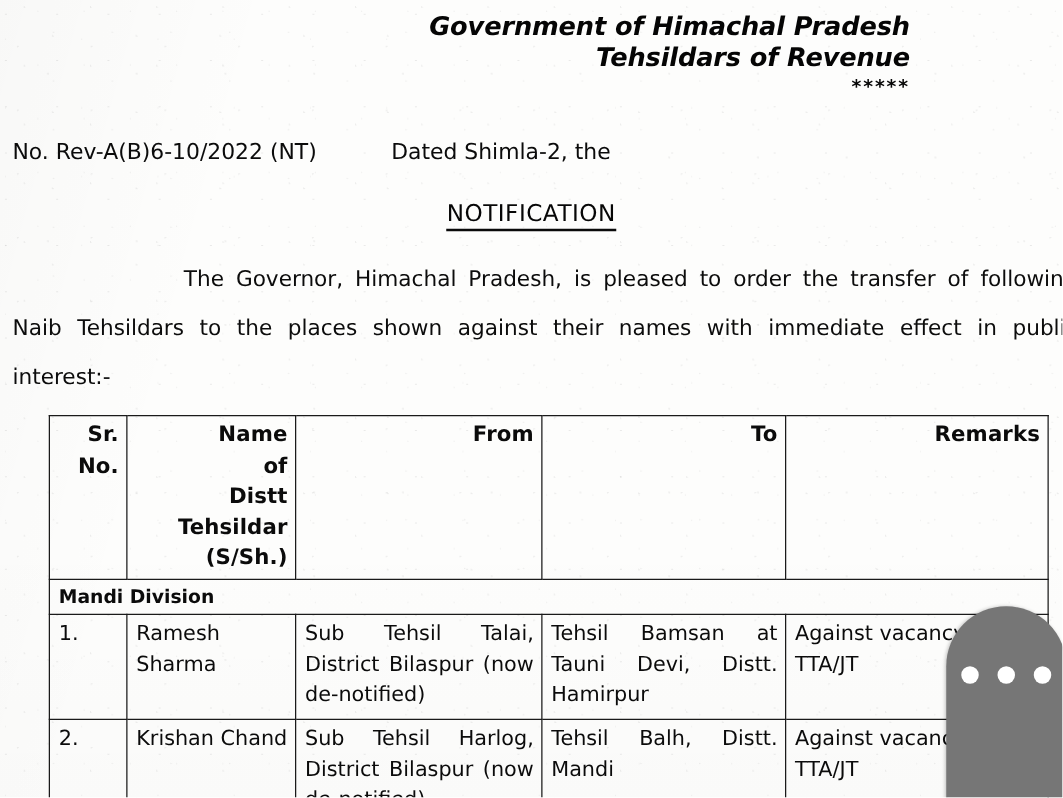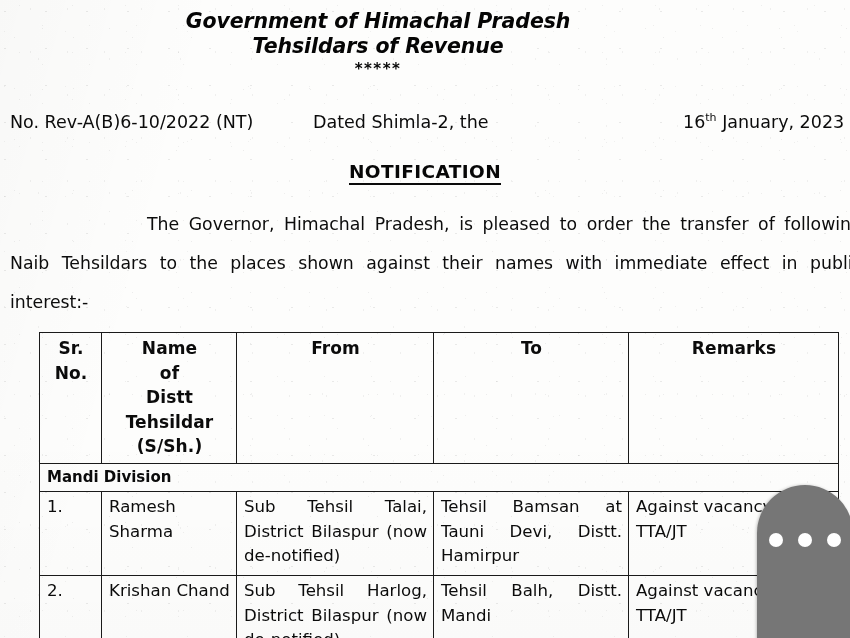--- a/index.html
+++ b/index.html
@@ -41,23 +41,23 @@
       radial-gradient(circle at 54% 88%, rgba(90,90,90,0.20) 0.6px, transparent 0.7px),
       radial-gradient(circle at 91% 66%, rgba(90,90,90,0.24) 0.6px, transparent 0.7px),
       radial-gradient(circle at 7% 57%, rgba(90,90,90,0.20) 0.6px, transparent 0.7px);
     background-size: 41px 37px, 53px 47px, 67px 61px, 37px 43px, 59px 51px, 71px 67px, 47px 39px, 61px 55px;
   }
 
   
   .letterhead {
     position: absolute;
     top: 9px;
-    left: 16px;
+    left: 4px;
     width: 724px;
-    text-align: center;
+    text-align: right;
     line-height: 1.22;
   }
   .lh-line {
     font-family: "DejaVu Sans", sans-serif;
     font-weight: bold;
     font-style: italic;
     font-size: 20.5px;
     letter-spacing: -0.1px;
     color: #050505;
     white-space: nowrap;
@@ -98,21 +98,21 @@
   
   .notif-title {
     position: absolute;
     top: 161px;
     left: 0;
     width: 850px;
     text-align: center;
   }
   .notif-title span {
     font-size: 18.5px;
-    font-weight: bold;
+    font-weight: normal;
     letter-spacing: 0.4px;
     border-bottom: 2px solid #0a0a0a;
     padding-bottom: 1px;
     color: #070707;
   }
 
   
   .body-par {
     position: absolute;
     top: 205px;
@@ -138,21 +138,21 @@
     color: #0b0b0b;
   }
   .tbl td, .tbl th {
     border: 1.6px solid #1a1a1a;
     vertical-align: top;
     padding: 3px 6px 4px 7px;
     line-height: 24.5px;
   }
   .tbl th {
     font-weight: bold;
-    text-align: center;
+    text-align: right;
     font-size: 17px;
     letter-spacing: 0.1px;
   }
   .c-sr    { width: 62px; }
   .c-name  { width: 135px; }
   .c-from  { width: 197px; }
   .c-to    { width: 195px; }
   .c-rem   { width: 210px; }
 
   .th-name-inner {
@@ -208,21 +208,20 @@
 
   <div class="letterhead">
     <div class="lh-line">Government of Himachal Pradesh</div>
     <div class="lh-line">Tehsildars of Revenue</div>
     <div class="lh-stars">*****</div>
   </div>
 
   <div class="refline">
     <span class="ref-no">No. Rev-A(B)6-10/2022 (NT)</span>
     <span class="ref-dated">Dated Shimla-2, the</span>
-    <span class="ref-date"><span>16</span><sup>th</sup><span> January, 2023</span></span>
   </div>
 
   <div class="notif-title">
     <span>NOTIFICATION</span>
   </div>
 
   <div class="body-par">The Governor, Himachal Pradesh, is pleased to order the transfer of following Naib Tehsildars to the places shown against their names with immediate effect in public interest:-</div>
 
   <table class="tbl">
     <colgroup>

